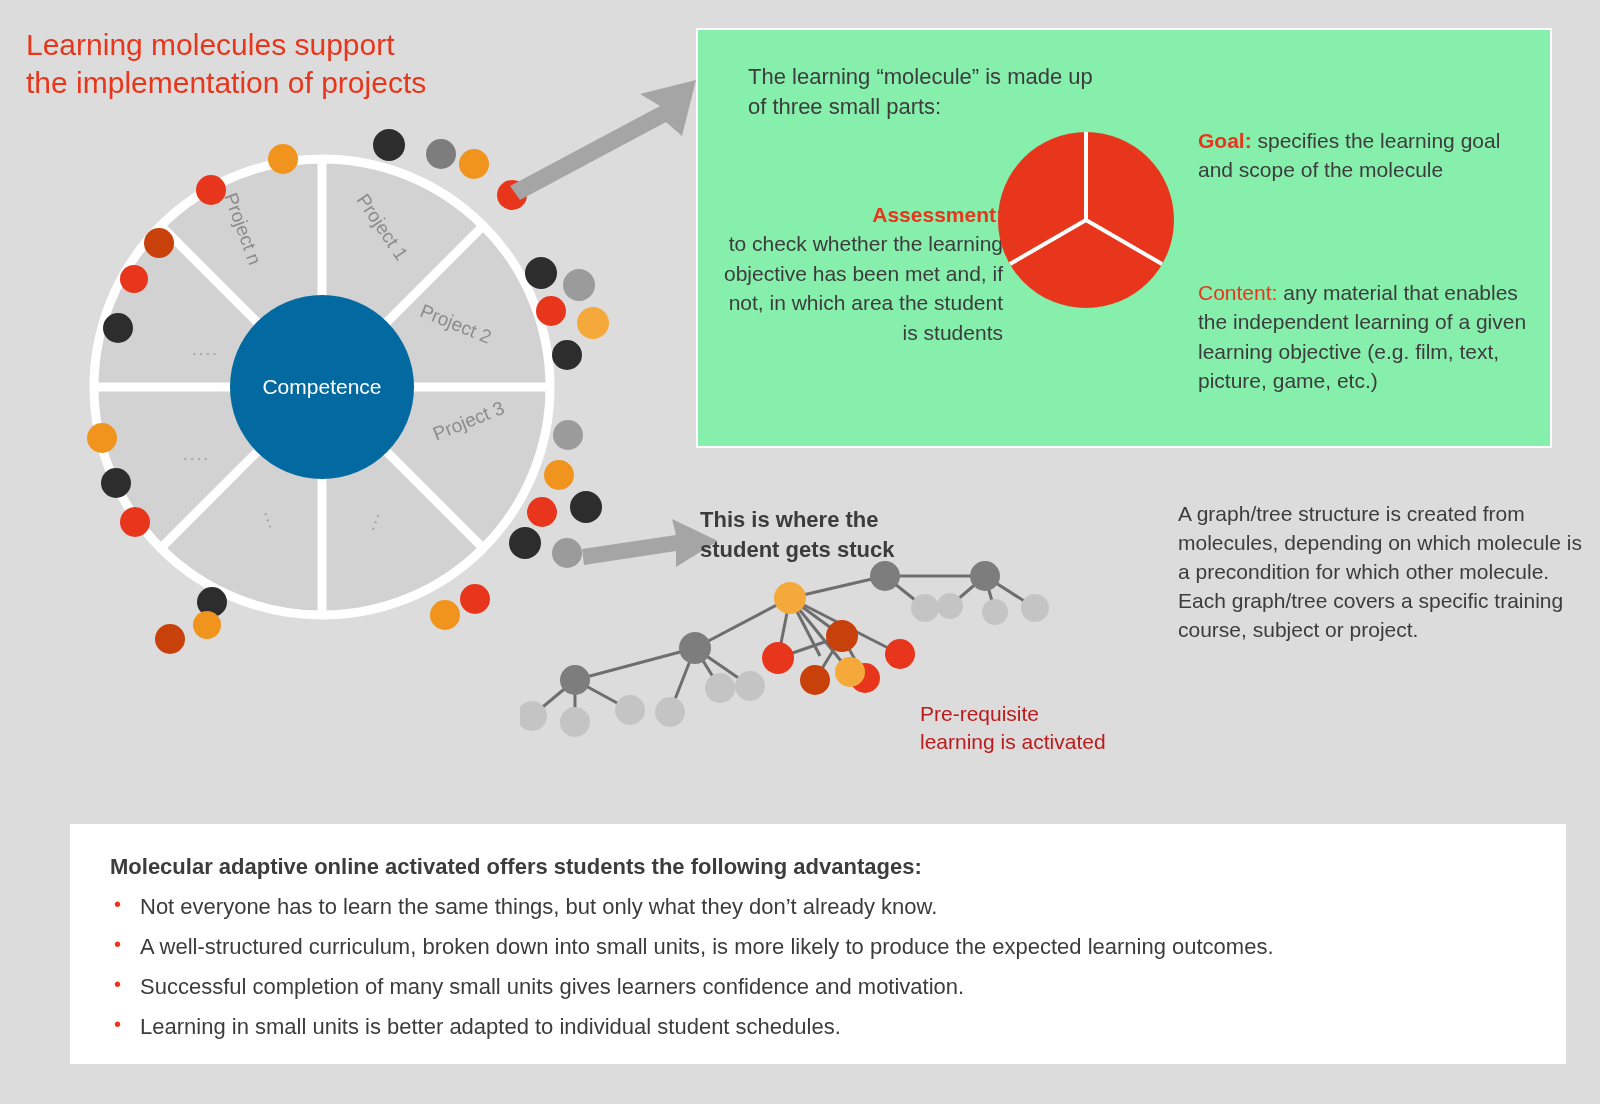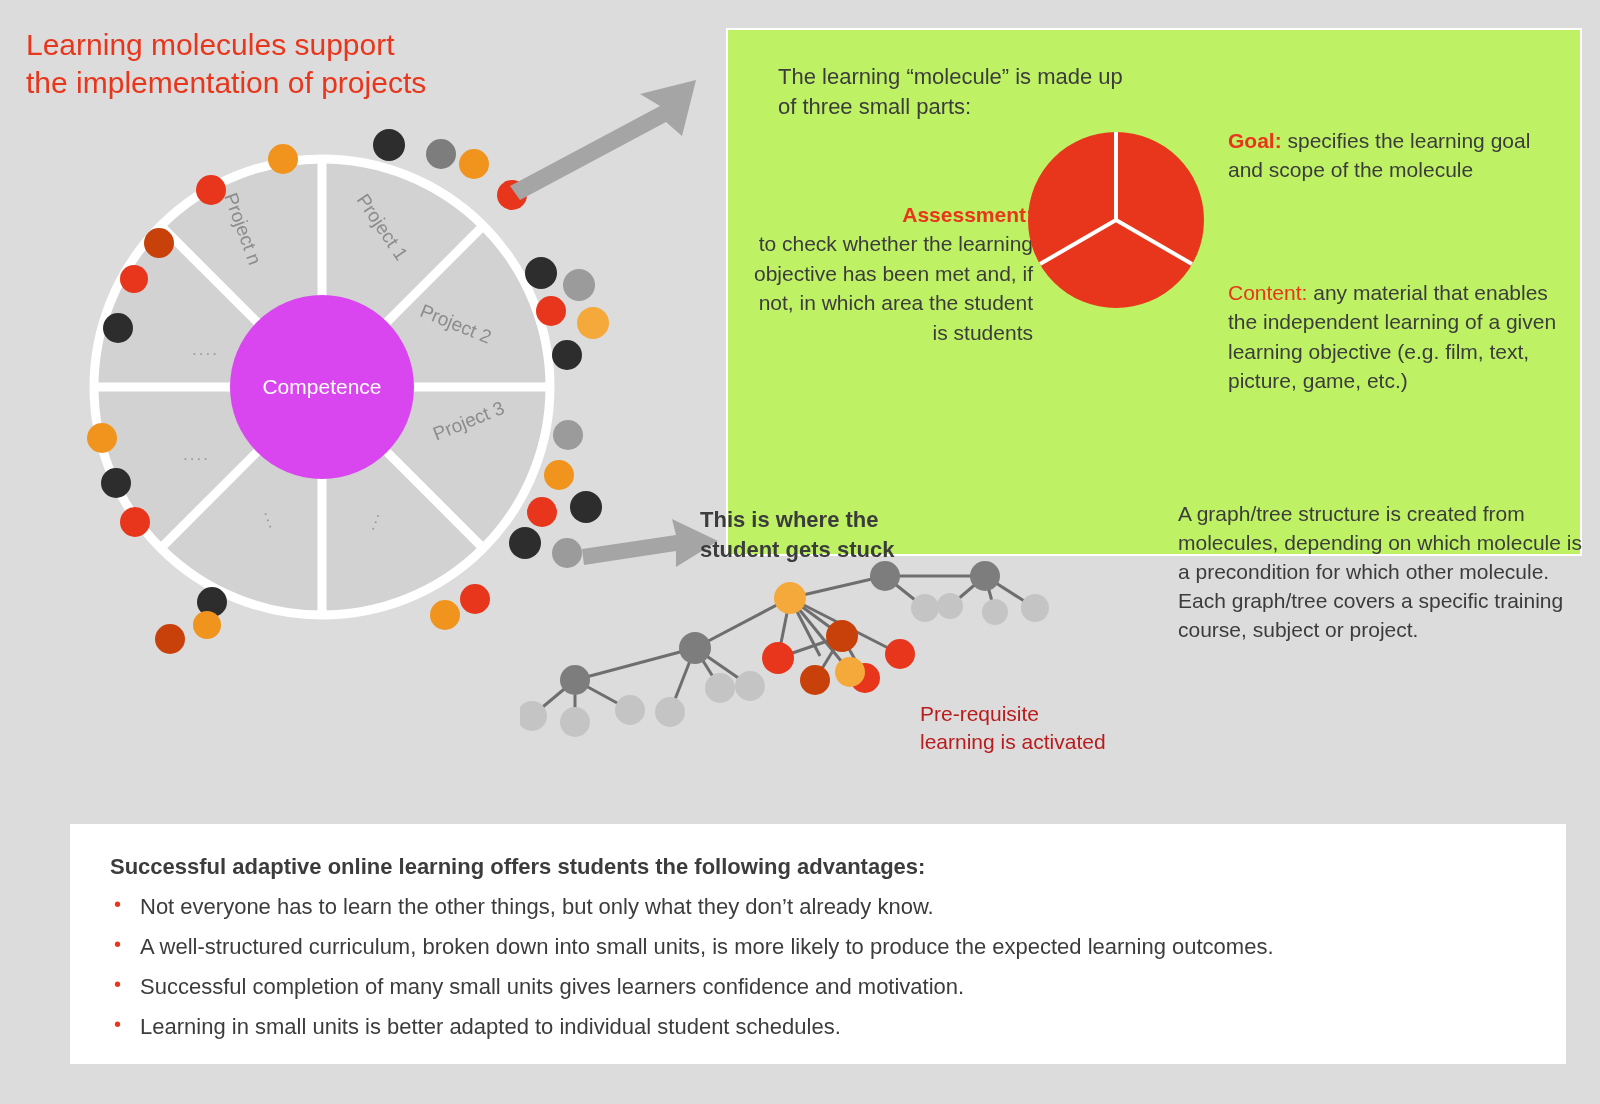--- a/index.html
+++ b/index.html
@@ -54,42 +54,42 @@
     white-space: nowrap;
     transform-origin: left top;
   }
   #competence-circle {
     position: absolute;
     left: 190px;
     top: 180px;
     width: 184px;
     height: 184px;
     border-radius: 50%;
-    background: #d946ef;
+    background: #0369a1;
     color: #ffffff;
     display: flex;
     align-items: center;
     justify-content: center;
     font-size: 21px;
   }
   .dots-label {
     position: absolute;
     color: #9a9a9a;
     font-size: 17px;
     letter-spacing: 2px;
   }
 
   
   #molecule-panel {
     position: absolute;
-    left: 726px;
+    left: 696px;
     top: 28px;
     width: 856px;
-    height: 528px;
-    background: #bef264;
+    height: 420px;
+    background: #86efac;
     border: 2px solid #ffffff;
     box-sizing: border-box;
   }
   #molecule-intro {
     position: absolute;
     left: 50px;
     top: 32px;
     width: 450px;
     font-size: 22px;
     line-height: 1.35;
@@ -377,22 +377,22 @@
       </g>
     </svg>
   </div>
 
   <div id="prereq-label">Pre-requisite
 learning is activated</div>
 
   <div id="graph-desc">A graph/tree structure is created from molecules, depending on which molecule is a precondition for which other molecule. Each graph/tree covers a specific training course, subject or project.</div>
 
   <div id="advantages">
-    <h2>Successful adaptive online learning offers students the following advantages:</h2>
+    <h2>Molecular adaptive online activated offers students the following advantages:</h2>
     <ul>
-      <li>Not everyone has to learn the other things, but only what they don’t already know.</li>
+      <li>Not everyone has to learn the same things, but only what they don’t already know.</li>
       <li>A well-structured curriculum, broken down into small units, is more likely to produce the expected learning outcomes.</li>
       <li>Successful completion of many small units gives learners confidence and motivation.</li>
       <li>Learning in small units is better adapted to individual student schedules.</li>
     </ul>
   </div>
 
 </div>
 
 </body></html>

